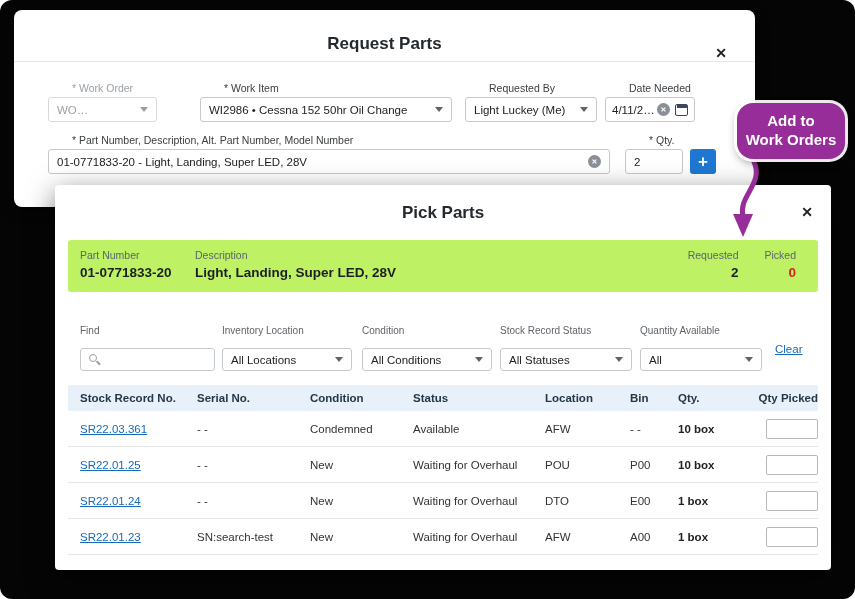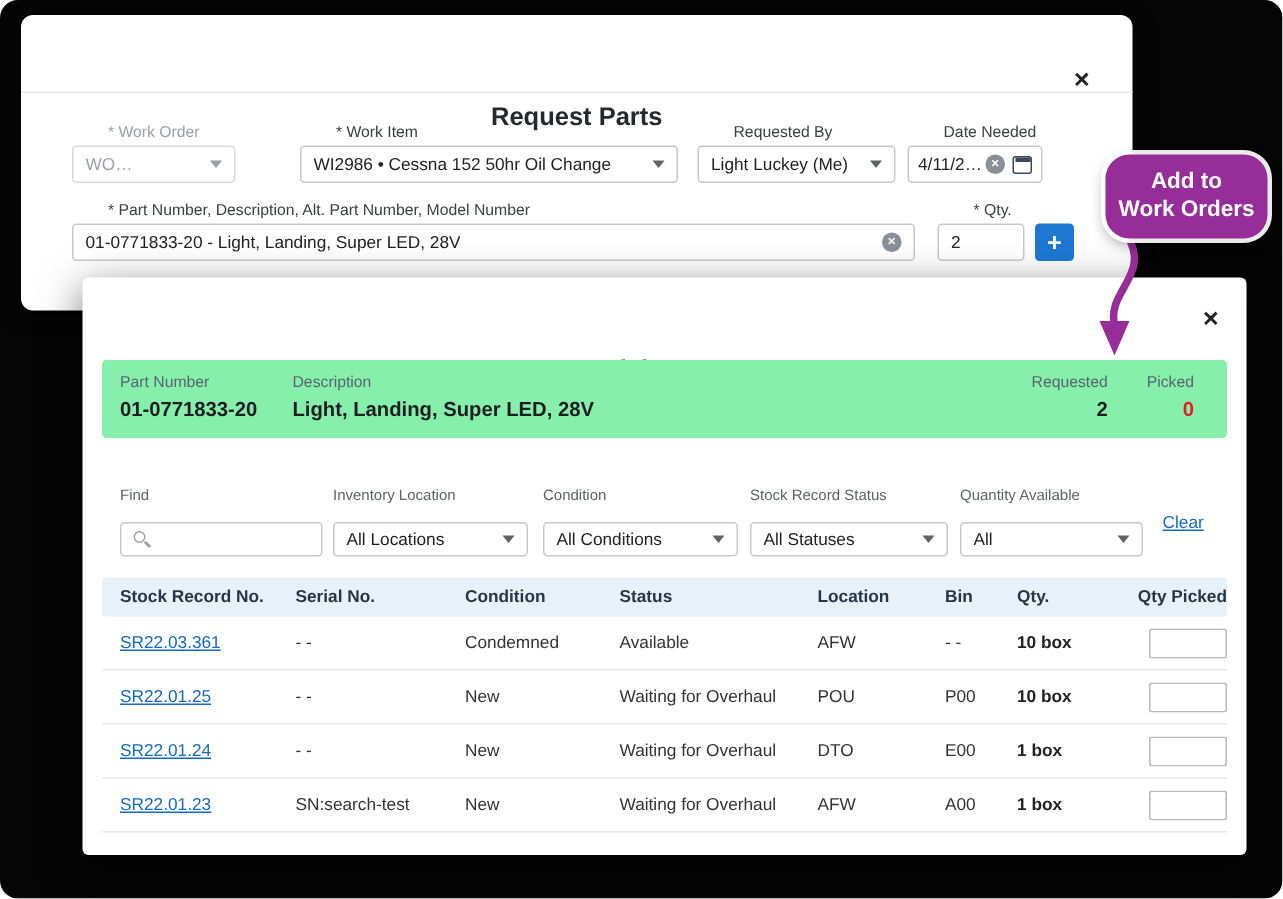--- a/index.html
+++ b/index.html
@@ -20,21 +20,21 @@
   
   .request-modal {
     left: 14px; top: 10px; width: 741px; height: 197px;
     border-radius: 8px;
     box-shadow: 0 3px 14px rgba(0,0,0,.45);
     z-index: 1;
   }
   .rp-header { position: relative; height: 52px; border-bottom: 1px solid #e8e8e8; }
   .modal-title {
     position: absolute; top: 26px; left: 0; width: 100%;
-    text-align: center; font-size: 17px; font-weight: 700; color: #24292e; margin-top: 34px;
+    text-align: center; font-size: 17px; font-weight: 700; color: #24292e;
   }
   .rp-header .modal-title { top: 24px; }
   .close-x {
     position: absolute; font-size: 14px; font-weight: 700; color: #222;
     cursor: pointer; line-height: 14px;
   }
   .rp-close { right: 28px; top: 36px; }
 
   .flabel {
     position: absolute; font-size: 10.5px; color: #3c4043; font-weight: 400;
@@ -92,21 +92,21 @@
   .pick-modal {
     left: 55px; top: 185px; width: 776px; height: 385px;
     border-radius: 4px;
     box-shadow: 0 8px 28px rgba(0,0,0,.55);
     z-index: 2;
   }
   .pp-close { right: 18px; top: 20px; }
 
   .summary-band {
     position: absolute; left: 13px; top: 55px; width: 750px; height: 52px;
-    background: #86efac; border-radius: 3px;
+    background: #bef264; border-radius: 3px;
     display: flex; align-items: flex-start;
     padding: 9px 22px 0 12px;
   }
   .sum-label { font-size: 10.5px; color: #5a6470; margin-bottom: 4px; white-space: nowrap; }
   .sum-value { font-size: 13.5px; font-weight: 700; color: #1d1f23; white-space: nowrap; }
   .sum-block-pn { width: 115px; }
   .sum-block-desc { flex: 1 1 auto; }
   .sum-block-req { text-align: right; margin-right: 26px; }
   .sum-block-picked { text-align: right; }
   .sum-red { color: #e02020; }

